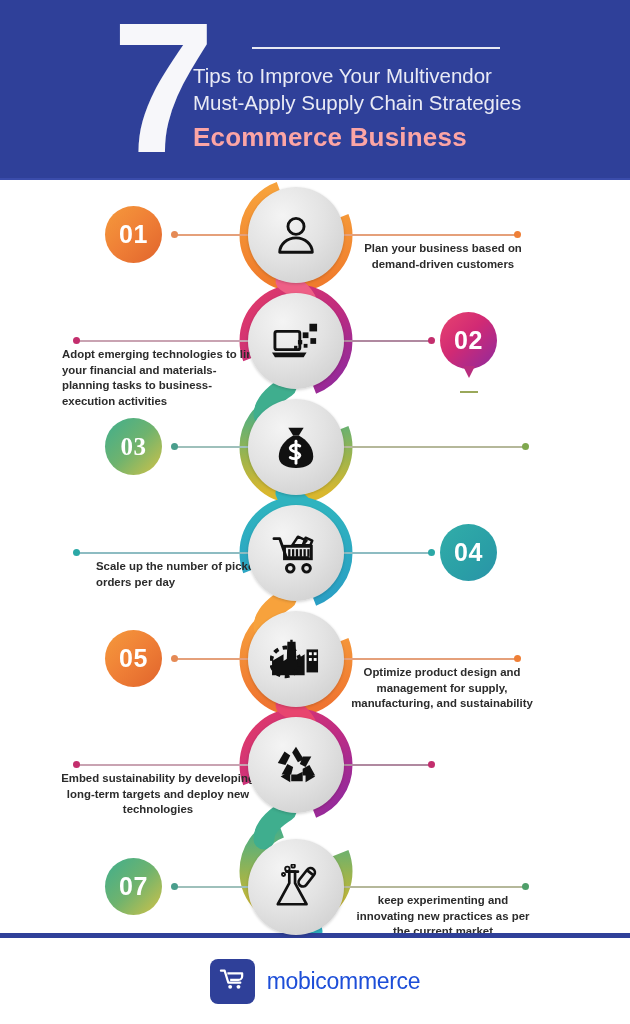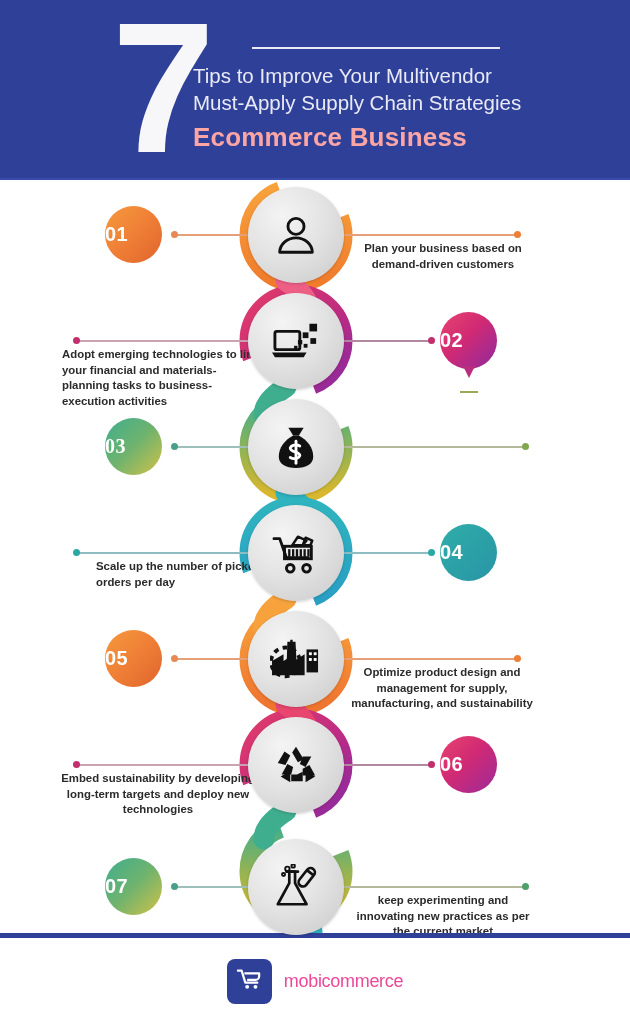--- a/index.html
+++ b/index.html
@@ -104,23 +104,23 @@
   .conn .dot.right { right: -3px; }
 
   
   .badge {
     position: absolute;
     width: 57px; height: 57px;
     border-radius: 50%;
     top: 25px;
     display: flex;
     align-items: center;
-    justify-content: flex-start;
+    justify-content: center;
     color: #ffffff;
-    font-size: 20px;
+    font-size: 25px;
     font-weight: 700;
     letter-spacing: 0.5px;
     font-family: "Liberation Sans", sans-serif;
   }
   .badge.tail::after {
     content: "";
     position: absolute;
     bottom: -9px; left: 50%;
     margin-left: -6px;
     width: 0; height: 0;
@@ -178,22 +178,22 @@
     justify-content: center;
   }
   .logo { display: flex; align-items: center; gap: 12px; }
   .logo-mark {
     width: 45px; height: 45px;
     border-radius: 8px;
     background: #2f4099;
     display: flex; align-items: center; justify-content: center;
   }
   .logo-text {
-    font-size: 18px;
-    color: #ec4899;
+    font-size: 23px;
+    color: #1d4ed8;
     font-weight: 400;
     letter-spacing: -0.3px;
     font-family: "Liberation Sans", sans-serif;
   }
 </style>
 </head>
 <body>
 
 <div class="page">
 
@@ -409,23 +409,20 @@
         </div>
         <div class="desc" style="left:348px; width:188px; text-align:center;">Optimize product design and management for supply, manufacturing, and sustainability</div>
       </div>
 
       <div class="step" style="top:530px;">
         <div class="conn" style="left:76px; width:180px; background:#c9a3b2;">
           <span class="dot left" style="background:#c32e6d;"></span>
         </div>
         <div class="conn" style="left:336px; width:96px; background:#b089a0;">
           <span class="dot right" style="background:#c32e6d;"></span>
-        </div>
-        <div class="badge" style="left:440px; background:linear-gradient(135deg,#e8446f 0%,#d12a74 45%,#9c2a9a 100%);">
-          <span>06</span>
         </div>
         <div class="medallion">
           <span>
             <svg width="46" height="46" viewBox="0 0 48 48">
               <path d="M24 5 l8 13 l-6 3 l-6 -10 Z" fill="#111"></path>
               <path d="M31 15 l9 0 l-6 11 l-6 -3 Z" fill="#111"></path>
               <path d="M38 24 l6 11 l-13 0 l0 -7 Z" fill="#111"></path>
               <path d="M31 31 l0 10 l-12 0 l0 -7 l6 0 Z" fill="#111"></path>
               <path d="M19 34 l-10 0 l6 -11 l6 3 Z" fill="#111"></path>
               <path d="M13 24 l-8 -2 l7 -12 l6 4 Z" fill="#111"></path>

